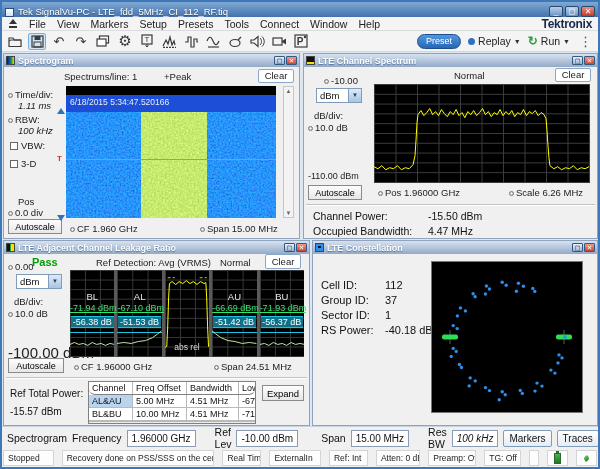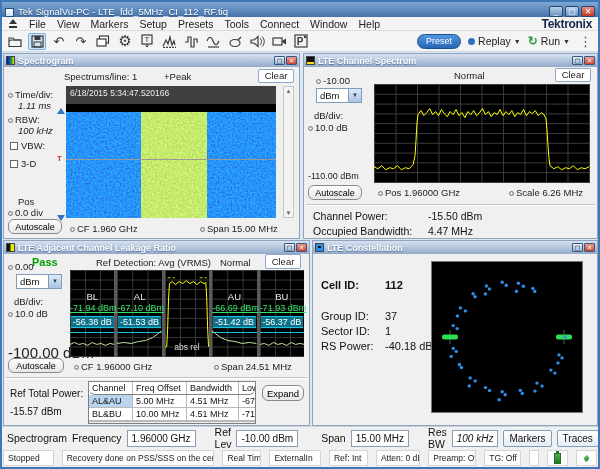--- a/index.html
+++ b/index.html
@@ -38,21 +38,21 @@
   
   .main { position:absolute; left:0; top:50px; width:596px; height:374px; background:#dde7f2; }
   .panel { position:absolute; background:#f0f0f0; border:1px solid #8fa3bd; }
   .phead { position:absolute; left:0; top:0; right:0; height:13px; background:linear-gradient(#d7e2f0,#93aac8); display:flex; align-items:center; padding:0 2px; }
   .picn { width:9px; height:9px; border:1px solid #444; margin-right:3px; }
   .ptitle { color:#fff; font-weight:bold; font-size:9px; text-shadow:0 1px 1px #56749c; white-space:nowrap; }
   .pbtns { margin-left:auto; display:flex; gap:1px; }
   .pbtn { width:11px; height:9px; border:1px solid #36577f; border-radius:1px; background:linear-gradient(#e8f0fa,#9cb6d4); font-size:6.5px; line-height:8px; text-align:center; color:#234; }
   .pbtn.close { background:linear-gradient(#ef9c8d,#cc4430); color:#fff; }
   .clear-btn { position:absolute; width:36px; height:14px; background:#fff; border:1px solid #8aa6c8; border-radius:2px; font-size:9.5px; text-align:center; line-height:12px; color:#222; }
-  .autoscale { position:absolute; background:linear-gradient(#fdfdfd,#e7e7e7); border:1px solid #8a8a8a; border-radius:6px; font-size:9px; text-align:center; }
+  .autoscale { position:absolute; background:linear-gradient(#fdfdfd,#e7e7e7); border:1px solid #8a8a8a; border-radius:0; font-size:9px; text-align:center; }
   .knob { display:inline-block; width:5px; height:5px; border:1px solid #777; border-radius:50%; background:radial-gradient(#fff,#bbb); vertical-align:middle; margin-right:2px; }
   .chk { display:inline-block; width:8px; height:8px; border:1px solid #666; background:#fff; vertical-align:middle; margin-right:3px; }
   .combo { position:absolute; width:46px; height:15px; background:#fff; border:1px solid #7f9db9; font-size:9.5px; line-height:13px; padding-left:3px; }
   .combo .cb { position:absolute; right:0; top:0; bottom:0; width:13px; background:linear-gradient(#dfeafa,#a8c4e4); border-left:1px solid #7f9db9; color:#245; font-size:6px; text-align:center; line-height:13px; }
   .slab { position:absolute; font-size:9.5px; color:#222; white-space:nowrap; }
   .ital { font-style:italic; }
 
   
   .blk { background:#000; position:absolute; }
   .grid10 { background-image:linear-gradient(#3c3c3c 1px, transparent 1px), linear-gradient(90deg,#3c3c3c 1px, transparent 1px); background-size:10% 10%; }
@@ -244,21 +244,21 @@
       <div class="slab" style="left:14px; top:46px;font-style:italic;">1.11 ms</div>
       <div class="slab" style="left:4px; top:60px;"><span class="knob"></span><span>RBW:</span></div>
       <div class="slab ital" style="left:14px; top:71px;">100 kHz</div>
       <div class="slab" style="left:6px; top:86px;"><span class="chk"></span><span>VBW:</span></div>
       <div class="slab" style="left:6px; top:104px;"><span class="chk"></span><span>3-D</span></div>
       <div class="slab" style="left:14px; top:142px;">Pos</div>
       <div class="slab" style="left:4px; top:153px;"><span class="knob"></span><span>0.0 div</span></div>
       <button class="autoscale" style="left:4px; top:165px; width:54px; height:15px;">Autoscale</button>
 
       <div class="blk" style="left:62px; top:32px; width:210px; height:132px;">
-        <div style="position:absolute; left:0; top:0; right:0; height:18px; background:#404040;">
+        <div style="position:absolute; left:0; top:9px; right:0; height:18px; background:#1d4ed8;">
           <div class="sg-ts">6/18/2015 5:34:47.520166</div>
         </div>
         <div style="position:absolute; left:0; top:26px; right:0; bottom:0;">
           <svg width="100%" height="100%" preserveAspectRatio="none" style="position:absolute;inset:0;">
             <defs>
               <filter id="fBlue" x="0" y="0" width="100%" height="100%">
                 <feTurbulence type="fractalNoise" baseFrequency="0.55" numOctaves="2" seed="8" stitchTiles="stitch"></feTurbulence>
                 <feColorMatrix type="matrix" values="0 0 0 0 0.02  0.55 0 0 0 0.02  1.1 0.3 0 0 0.3  0 0 0 0 1"></feColorMatrix>
               </filter>
               <filter id="fGreen" x="0" y="0" width="100%" height="100%">
@@ -289,21 +289,21 @@
         <span class="picn" style="background:#111; box-shadow:inset 0 -2px 0 #ffe000;"></span>
         <span class="ptitle">LTE Channel Spectrum</span>
         <span class="pbtns">
             <span class="pbtn">▢</span>
             <span class="pbtn close">✕</span>
           </span>
       </div>
       <div class="slab" style="left:150px; top:16px;">Normal</div>
       <button class="clear-btn" style="right:6px; top:14px;">Clear</button>
 
-      <div class="slab" style="left:12px; top:21px;"><span class="knob"></span><span>-10.00</span></div>
+      <div class="slab" style="left:20px; top:21px;"><span class="knob"></span><span>-10.00</span></div>
       <div class="combo" style="left:12px; top:34px;">
         <span>dBm</span>
         <span class="cb">▼</span>
       </div>
       <div class="slab" style="left:10px; top:56px;">dB/div:</div>
       <div class="slab" style="left:4px; top:68px;"><span class="knob"></span><span>10.0 dB</span></div>
       <div class="slab" style="left:4px; top:117px; font-size:9px;">-110.00 dBm</div>
       <button class="autoscale" style="left:4px; top:131px; width:54px; height:15px;">Autoscale</button>
 
       <div class="blk grid10" style="left:70px; top:30px; width:216px; height:99px; border-right:1px solid #3c3c3c; border-bottom:1px solid #3c3c3c;">
@@ -433,21 +433,21 @@
       <div class="phead">
         <span class="picn" style="background:#111; box-shadow:inset 2px 2px 0 #2e8fe8, inset -2px -3px 0 #2e8fe8;"></span>
         <span class="ptitle">LTE Constellation</span>
         <span class="pbtns">
             <span class="pbtn">▢</span>
             <span class="pbtn close">✕</span>
           </span>
       </div>
 
       <div style="position:absolute; left:8px; top:38px; font-size:11px;">
-        <div style="margin-bottom:19px;font-weight:bold;"><span style="display:inline-block;width:64px;">Cell ID:</span><span>112</span></div>
+        <div style="margin-bottom:3px;"><span style="display:inline-block;width:64px;">Cell ID:</span><span>112</span></div>
         <div style="margin-bottom:3px;"><span style="display:inline-block;width:64px;">Group ID:</span><span>37</span></div>
         <div style="margin-bottom:3px;"><span style="display:inline-block;width:64px;">Sector ID:</span><span>1</span></div>
         <div><span style="display:inline-block;width:64px;">RS Power:</span><span>-40.18 dBm</span></div>
       </div>
 
       <div class="blk" style="left:118px; top:20px; width:152px; height:152px; border:1px solid #777;">
         <svg width="150" height="150" viewBox="0 0 150 150" style="position:absolute;inset:0;">
           <g>
             <line x1="18" y1="68" x2="18" y2="82" stroke="#556" stroke-width="1"></line>
             <line x1="132" y1="68" x2="132" y2="82" stroke="#556" stroke-width="1"></line>

